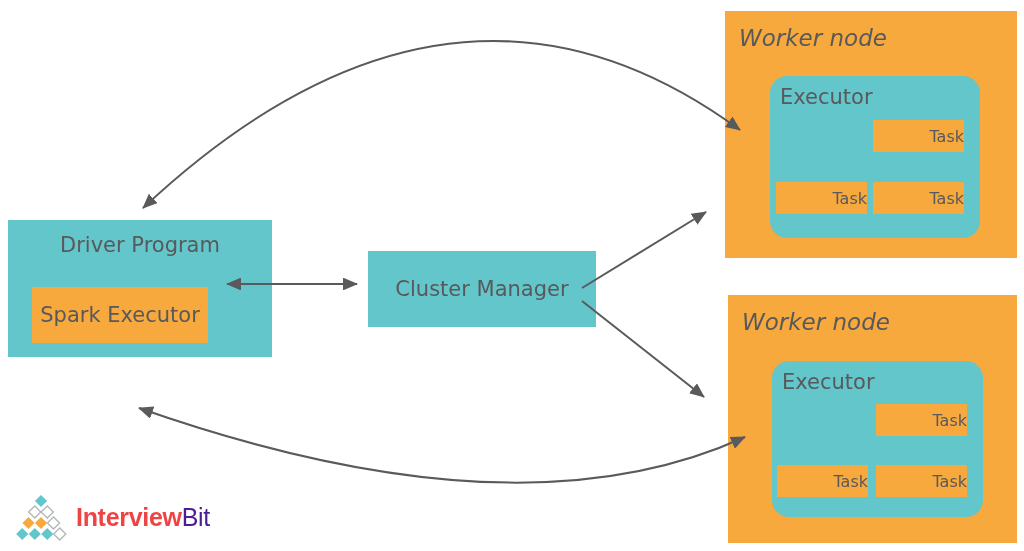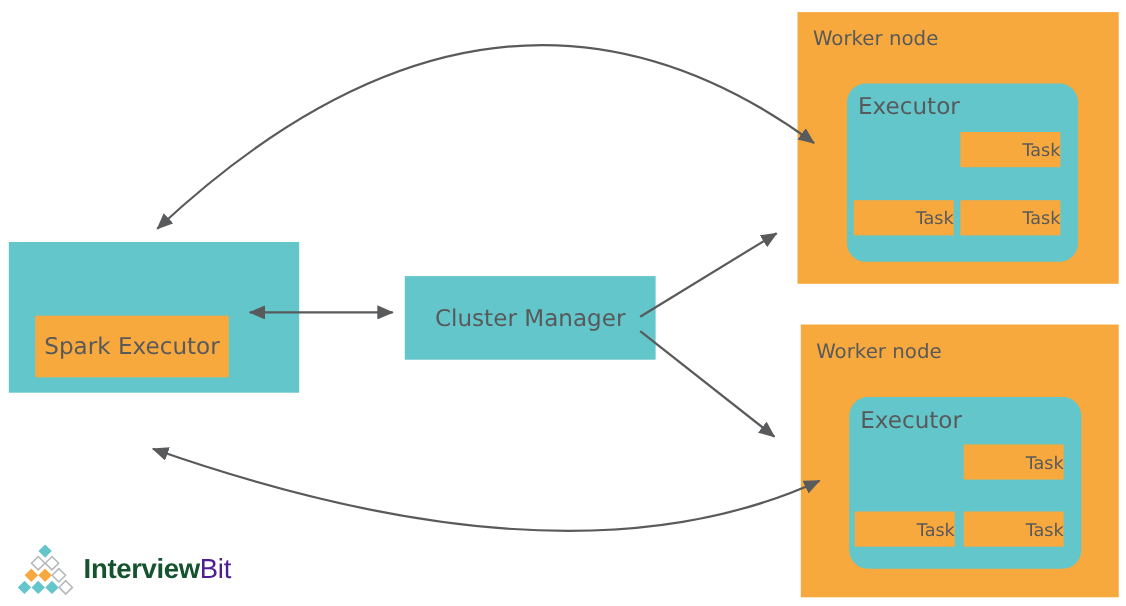--- a/index.html
+++ b/index.html
@@ -18,49 +18,50 @@
   .driver-label{position:absolute;left:0;top:13px;width:100%;text-align:center;font-size:21px;}
   .spark{left:24px;top:67px;width:176px;height:56px;display:flex;align-items:center;justify-content:center;font-size:21px;position:absolute;}
 
   
   .cluster{left:368px;top:251px;width:228px;height:76px;display:flex;align-items:center;justify-content:center;font-size:21px;}
 
   
   .worker{width:292px;height:247px;}
   .worker1{left:725px;top:11px;}
   .worker2{left:728px;top:295px;width:289px;height:248px;}
-  .worker-label{position:absolute;left:14px;top:14px;font-size:18px;}
+  .worker-label{position:absolute;left:14px;top:14px;font-size:23px;font-style:italic;}
   .executor{position:absolute;border-radius:17px;}
   .exec1{left:45px;top:65px;width:210px;height:162px;}
   .exec2{left:44px;top:66px;width:211px;height:156px;}
   .executor-label{position:absolute;left:10px;top:9px;font-size:21px;}
   .task{position:absolute;width:91px;height:32px;display:flex;align-items:center;justify-content:flex-end;font-size:16px;}
   .task-tr{left:103px;top:44px;}
   .task-bl{left:6px;top:106px;}
   .task-br{left:103px;top:106px;}
   .exec2 .task-tr{left:104px;top:43px;}
   .exec2 .task-bl{left:5px;top:104px;}
   .exec2 .task-br{left:104px;top:104px;}
 
   
   .arrows{position:absolute;left:0;top:0;width:1024px;height:551px;pointer-events:none;z-index:10;}
 
   
   .logo{position:absolute;left:14px;top:492px;display:flex;align-items:center;z-index:5;}
   .logo-mark{display:block;}
   .logo-text{margin-left:6px;font-family:"Liberation Sans",sans-serif;font-size:25px;letter-spacing:-0.3px;line-height:50px;}
-  .logo-text .b1{font-weight:700;color:#14532d;}
+  .logo-text .b1{font-weight:700;color:#ef4444;}
   .logo-text .b2{font-weight:400;color:#4c1d95;}
 </style>
 </head>
 <body>
 
 <div class="stage">
 
   <div class="box teal driver">
+    <div class="driver-label label">Driver Program</div>
     <div class="box orange spark">
       <span class="label">Spark Executor</span>
     </div>
   </div>
 
   <div class="box teal cluster">
     <span class="label">Cluster Manager</span>
   </div>
 
   <div class="box orange worker worker1">

